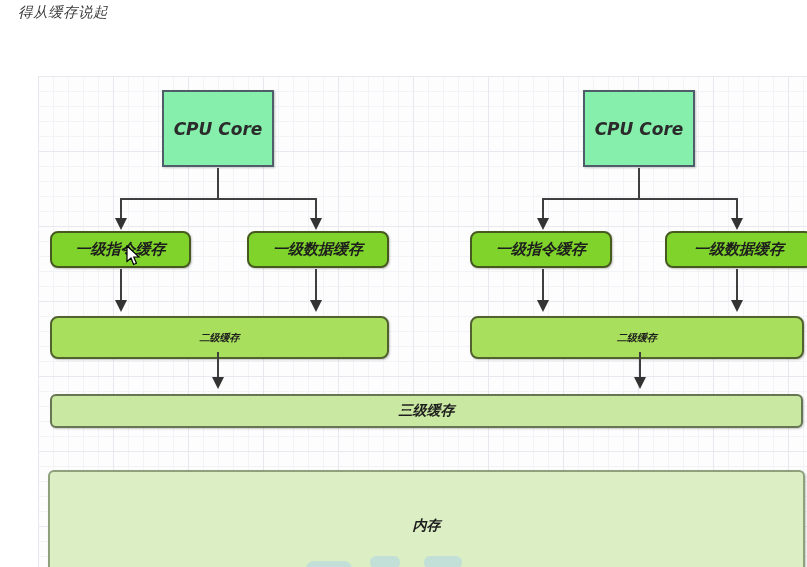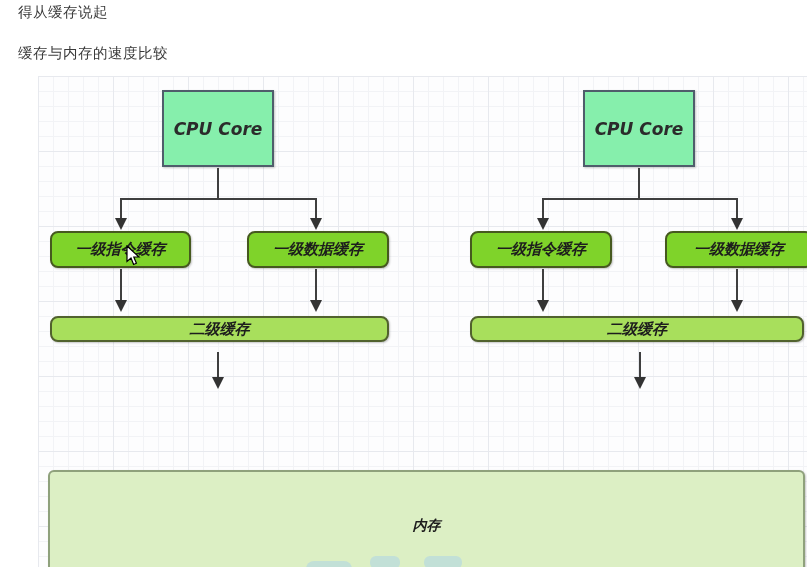--- a/index.html
+++ b/index.html
@@ -3,21 +3,21 @@
 <meta charset="utf-8">
 <style>
   html,body{margin:0;padding:0;}
   body{font-family:"DejaVu Sans","Liberation Sans",sans-serif;}
   #page{
     position:relative;width:807px;height:567px;background:#ffffff;
     overflow:hidden;
   }
   .hdr{
     position:absolute;left:18px;color:#3a3a3a;font-size:14.5px;
-    letter-spacing:0.5px;white-space:nowrap;
+    letter-spacing:0.5px;white-space:nowrap;font-style:italic;
   }
   #title{top:3px;}
   #subtitle{top:44px;}
   
   #canvas{
     position:absolute;left:38px;top:76px;width:769px;height:491px;
     background-color:#fdfdfe;
     background-image:
       linear-gradient(to right, #e7e9ee 1px, transparent 1px),
       linear-gradient(to bottom, #e7e9ee 1px, transparent 1px),
@@ -41,23 +41,23 @@
   .l1{
     top:231px;height:37px;border-radius:8px;
     background:#7fd32a;border:2px solid #46591f;
     font-size:15px;
   }
   #l1i-left{left:50px;width:141px;}
   #l1d-left{left:247px;width:142px;}
   #l1i-right{left:470px;width:142px;}
   #l1d-right{left:665px;width:148px;}
   .l2{
-    top:316px;height:26px;border-radius:8px;
+    top:316px;height:43px;border-radius:8px;
     background:#a8df5c;border:2px solid #51622e;
-    font-size:15px;
+    font-size:10px;
   }
   #l2-left{left:50px;width:339px;}
   #l2-right{left:470px;width:334px;}
   #l3{
     left:50px;top:394px;width:753px;height:34px;border-radius:6px;
     background:#c9e8a2;border:2px solid #66755248;
     border:2px solid #667552;font-size:14px;
   }
   #memory{
     left:48px;top:470px;width:757px;height:112px;border-radius:6px;
@@ -88,21 +88,20 @@
     font-size:17px;color:rgba(104,106,100,0.72);
     letter-spacing:0.5px;white-space:nowrap;
   }
 </style>
 </head>
 <body>
 
 <div id="page">
 
   <div id="title" class="hdr">得从缓存说起</div>
-  <div id="subtitle" class="hdr">缓存与内存的速度比较</div>
 
   <div id="canvas"></div>
 
   <div id="cpu-left" class="node cpu">
     <span>CPU Core</span>
   </div>
   <div id="l1i-left" class="node l1">
     <span>一级指令缓存</span>
   </div>
   <div id="l1d-left" class="node l1">
@@ -118,20 +117,23 @@
   <div id="l1i-right" class="node l1">
     <span>一级指令缓存</span>
   </div>
   <div id="l1d-right" class="node l1">
     <span>一级数据缓存</span>
   </div>
   <div id="l2-right" class="node l2">
     <span>二级缓存</span>
   </div>
 
+  <div id="l3" class="node">
+    <span>三级缓存</span>
+  </div>
   <div id="memory" class="node">
     <span>内存</span>
   </div>
 
   <div id="cut1" class="cutoff"></div>
   <div id="cut2" class="cutoff"></div>
   <div id="cut3" class="cutoff"></div>
 
   <svg id="arrows">
     <g>

